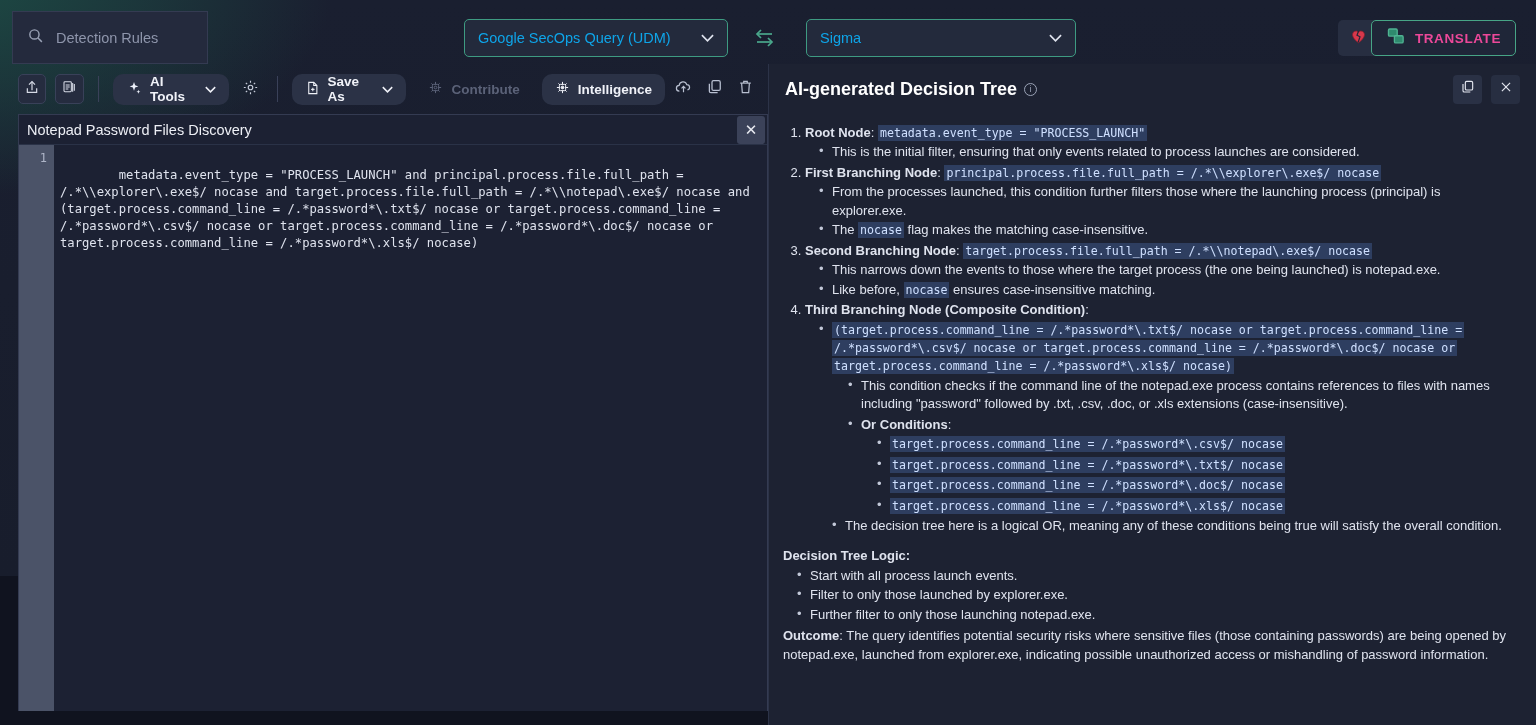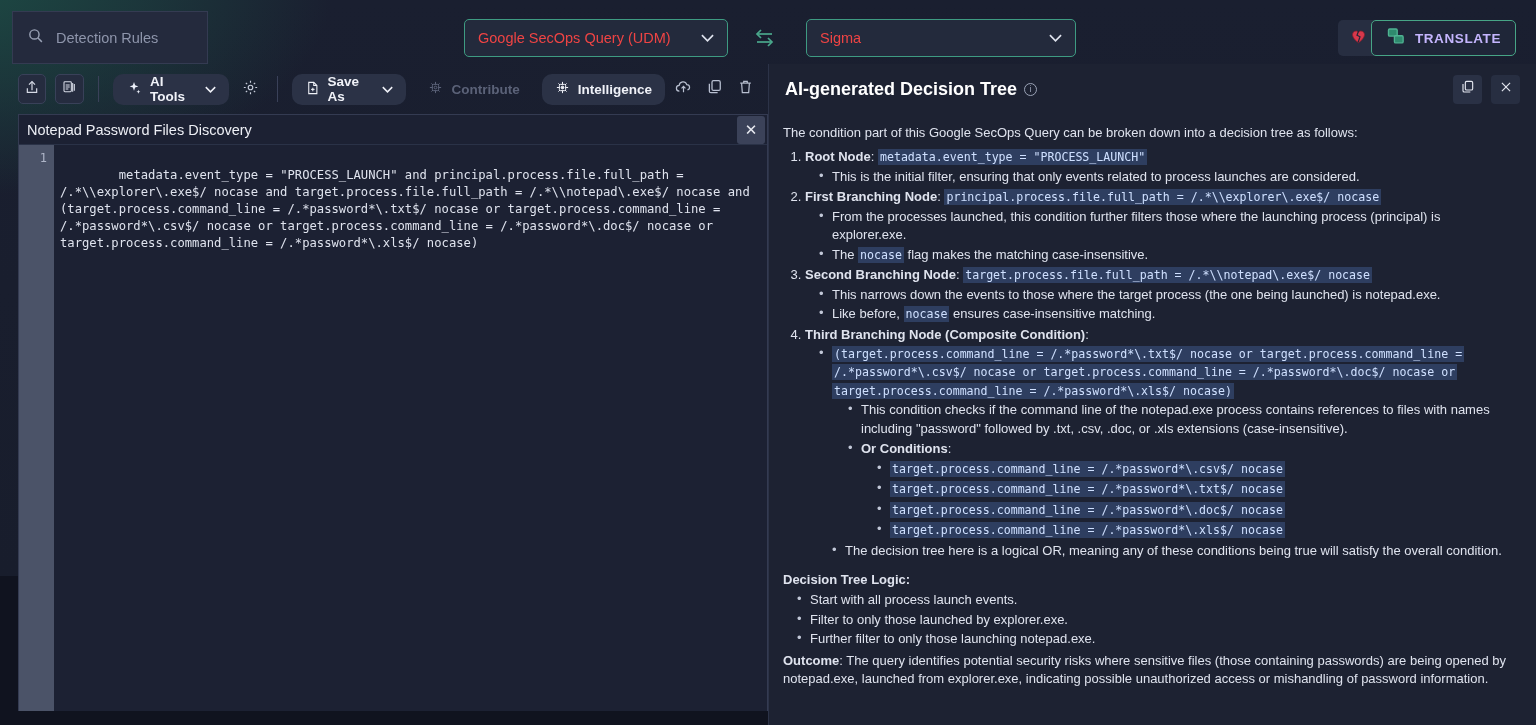--- a/index.html
+++ b/index.html
@@ -35,21 +35,21 @@
   }
   .search-ph { color: #8e95ab; font-size: 14.5px; }
 
   .sel {
     position: absolute; top: 19px; height: 38px;
     background: #232a3c;
     border: 1px solid #3e9b82;
     border-radius: 5px;
     display: flex; align-items: center;
     padding: 0 13px;
-    color: #ef4444; font-size: 14.5px;
+    color: #0ea5e9; font-size: 14.5px;
   }
   .sel .chev { margin-left: auto; color: #dfe3ee; font-size: 12px; }
   #sel-source { left: 464px; width: 264px; }
   #sel-target { left: 806px; width: 270px; }
 
   .swap {
     position: absolute; left: 752px; top: 26px;
     width: 26px; height: 24px; color: #4aa88c;
     cursor: pointer;
   }
@@ -60,21 +60,21 @@
     background: #272e41; border-radius: 5px;
     display: flex; align-items: center; justify-content: center;
     cursor: pointer;
   }
   .translate-btn {
     position: absolute; right: 20px; top: 20px;
     width: 145px; height: 36px;
     background: #1f2638;
     border: 1px solid #47a586; border-radius: 5px;
     display: flex; align-items: center; justify-content: center; gap: 9px;
-    color: #c4b5fd; font-size: 13.5px; font-weight: bold; letter-spacing: .6px;
+    color: #ec4899; font-size: 13.5px; font-weight: bold; letter-spacing: .6px;
     cursor: pointer;
   }
 
   
   .toolbar {
     position: absolute; left: 0; top: 64px;
     width: 768px; height: 50px;
     display: flex; align-items: center;
     padding-left: 18px; gap: 9px;
   }
@@ -432,21 +432,20 @@
             <svg width="14" height="14" viewBox="0 0 24 24" fill="none" stroke="#e4e7f0" stroke-width="2">
               <line x1="5" y1="5" x2="19" y2="19"></line>
                 <line x1="19" y1="5" x2="5" y2="19"></line>
             </svg>
           </span>
         </span>
       </span>
     </div>
 
     <div class="panel-body">
-      <div class="intro">The condition part of this Google SecOps Query can be broken down into a decision tree as follows:</div>
 
       <ol class="nodes">
         <li>
           <span class="lbl">Root Node</span><span>: </span><code class="c">metadata.event_type = "PROCESS_LAUNCH"</code>
           <ul class="sub">
             <li>This is the initial filter, ensuring that only events related to process launches are considered.</li>
           </ul>
         </li>
         <li>
           <span class="lbl">First Branching Node</span><span>: </span><code class="c">principal.process.file.full_path = /.*\\explorer\.exe$/ nocase</code>

